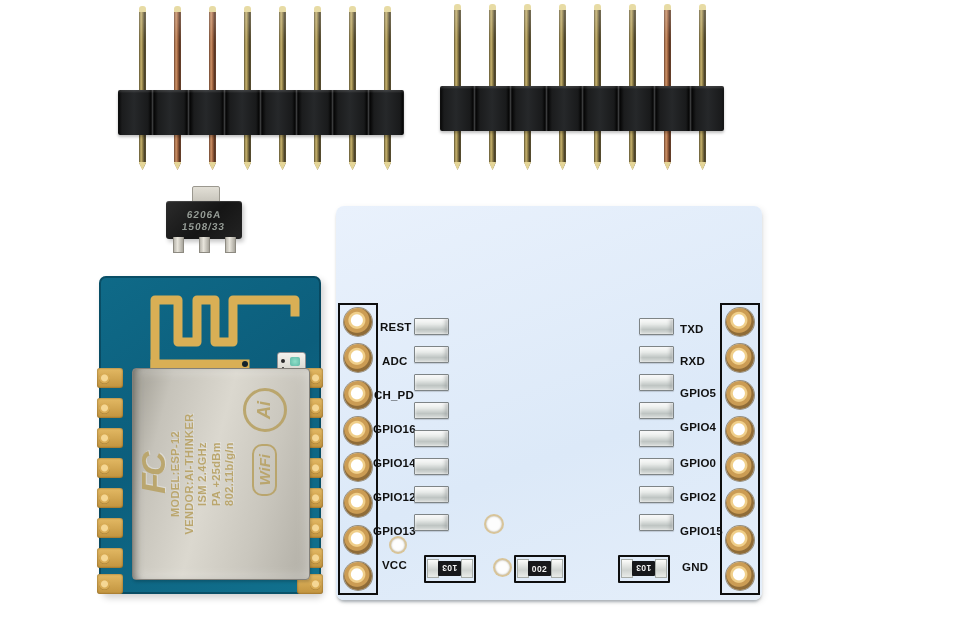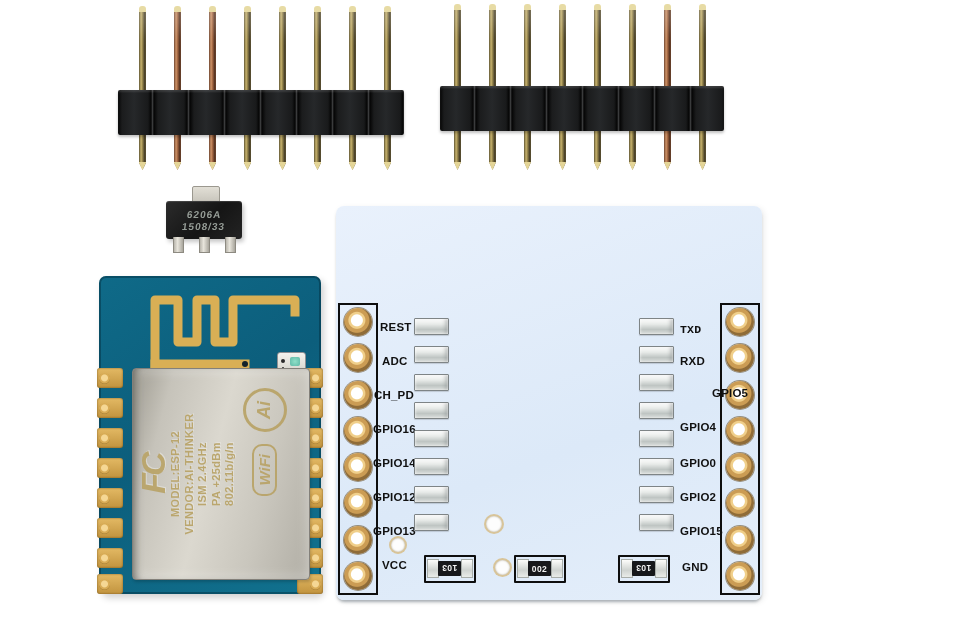--- a/index.html
+++ b/index.html
@@ -259,23 +259,23 @@
 
     <div class="pin-label" style="left:44px;top:115px;">REST</div>
     <div class="pin-label" style="left:46px;top:149px;">ADC</div>
     <div class="pin-label" style="left:38px;top:183px;">CH_PD</div>
     <div class="pin-label" style="left:37px;top:217px;">GPIO16</div>
     <div class="pin-label" style="left:37px;top:251px;">GPIO14</div>
     <div class="pin-label" style="left:37px;top:285px;">GPIO12</div>
     <div class="pin-label" style="left:37px;top:319px;">GPIO13</div>
     <div class="pin-label" style="left:46px;top:353px;">VCC</div>
 
-    <div class="pin-label" style="left:344px;top:117px;font-family:Liberation Mono, monospace;">TXD</div>
+    <div class="pin-label" style="left:344px;top:117px;">TXD</div>
     <div class="pin-label" style="left:344px;top:149px;">RXD</div>
-    <div class="pin-label" style="left:344px;top:181px;margin-left:32px;">GPIO5</div>
+    <div class="pin-label" style="left:344px;top:181px;">GPIO5</div>
     <div class="pin-label" style="left:344px;top:215px;">GPIO4</div>
     <div class="pin-label" style="left:344px;top:251px;text-align:center;">GPIO0</div>
     <div class="pin-label" style="left:344px;top:285px;">GPIO2</div>
     <div class="pin-label" style="left:344px;top:319px;">GPIO15</div>
     <div class="pin-label" style="left:346px;top:355px;">GND</div>
 
     <div class="smd" style="left:78px;top:112px;"></div>
     <div class="smd" style="left:78px;top:140px;"></div>
     <div class="smd" style="left:78px;top:168px;"></div>
     <div class="smd" style="left:78px;top:196px;"></div>

